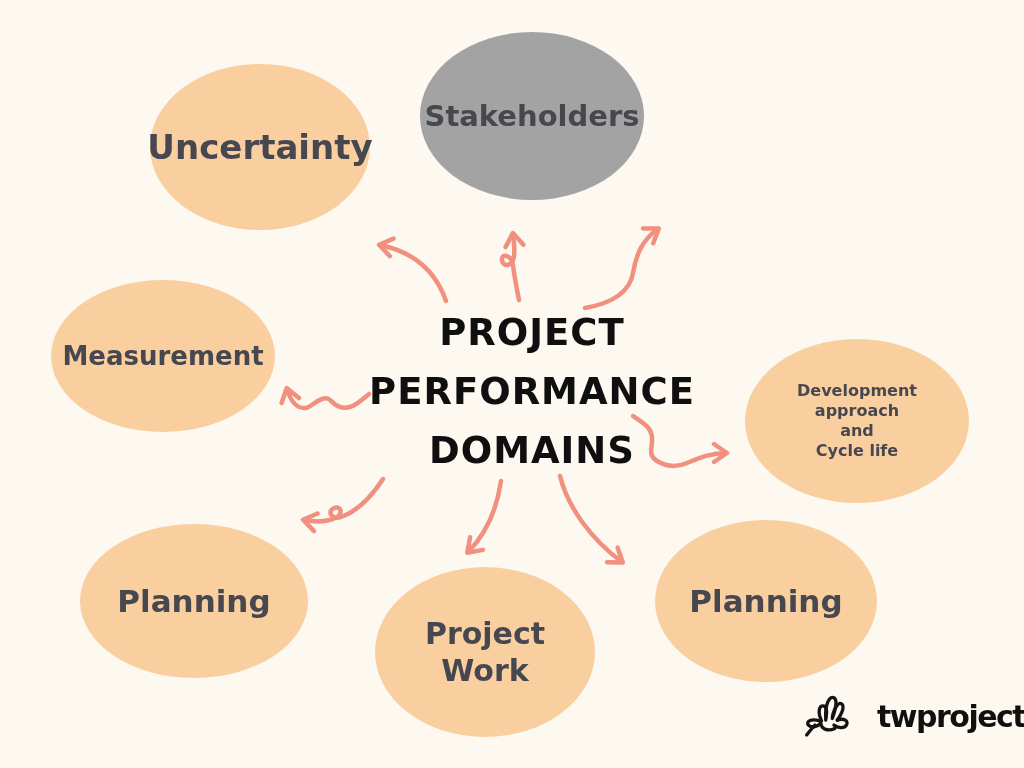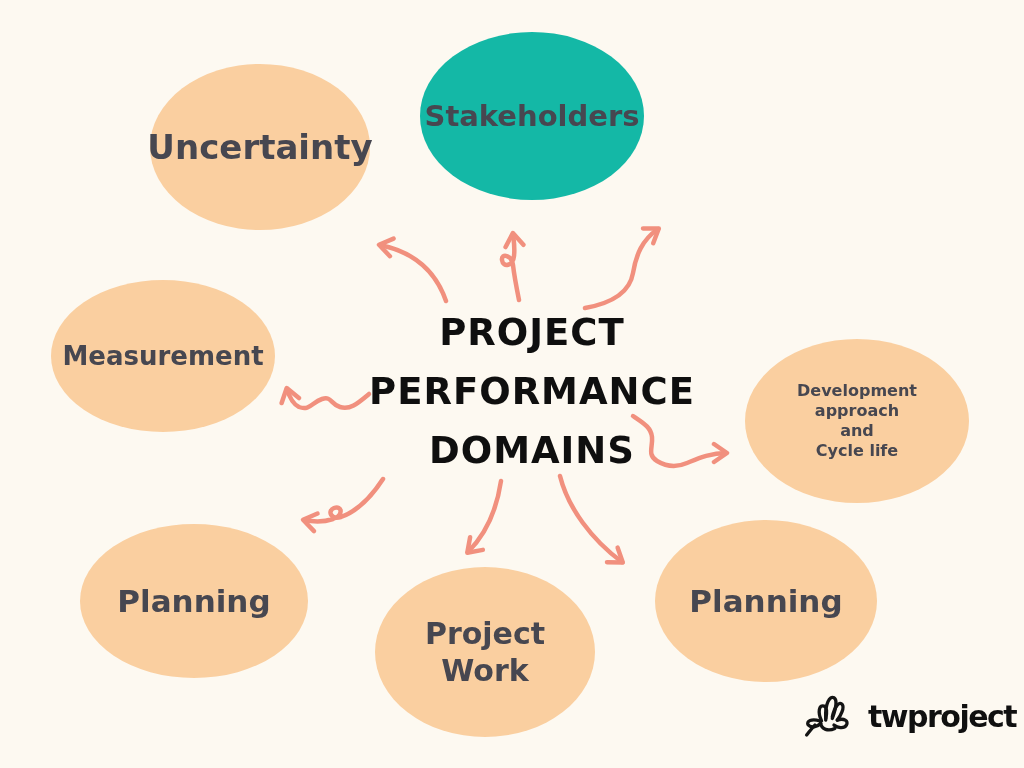--- a/index.html
+++ b/index.html
@@ -14,38 +14,38 @@
     position:absolute;
     border-radius:50%;
     display:flex;align-items:center;justify-content:center;
     text-align:center;
     color:#474750;
     font-weight:700;
     z-index:2;
   }
   .node span{white-space:pre-line;line-height:1.25;}
   .peach{background:#FACFA0;}
-  .pink{background:#14b8a6;}
+  .pink{background:#a3a3a3;}
   .center-title{
     position:absolute;
     left:332px;top:303px;width:400px;
     text-align:center;
     color:#0F0F0F;
     font-weight:800;
     font-size:37px;
     line-height:59px;
     letter-spacing:1px;
     z-index:2;
   }
   #arrows{position:absolute;left:0;top:0;z-index:1;}
   #arrows path{fill:none;stroke:#F1907E;stroke-width:4.5;stroke-linecap:round;stroke-linejoin:round;}
   .logo{
     position:absolute;
     left:800px;top:688px;
-    display:flex;align-items:center;gap:10px;
+    display:flex;align-items:center;gap:19px;
     color:#101010;
     z-index:2;
   }
   .logo svg path{fill:none;stroke:#141414;stroke-width:4;stroke-linecap:round;stroke-linejoin:round;}
   .wordmark{
     font-size:30px;font-weight:700;letter-spacing:-1.5px;
     font-family:"DejaVu Sans","Liberation Sans",sans-serif;
   }
 </style>
 </head>

